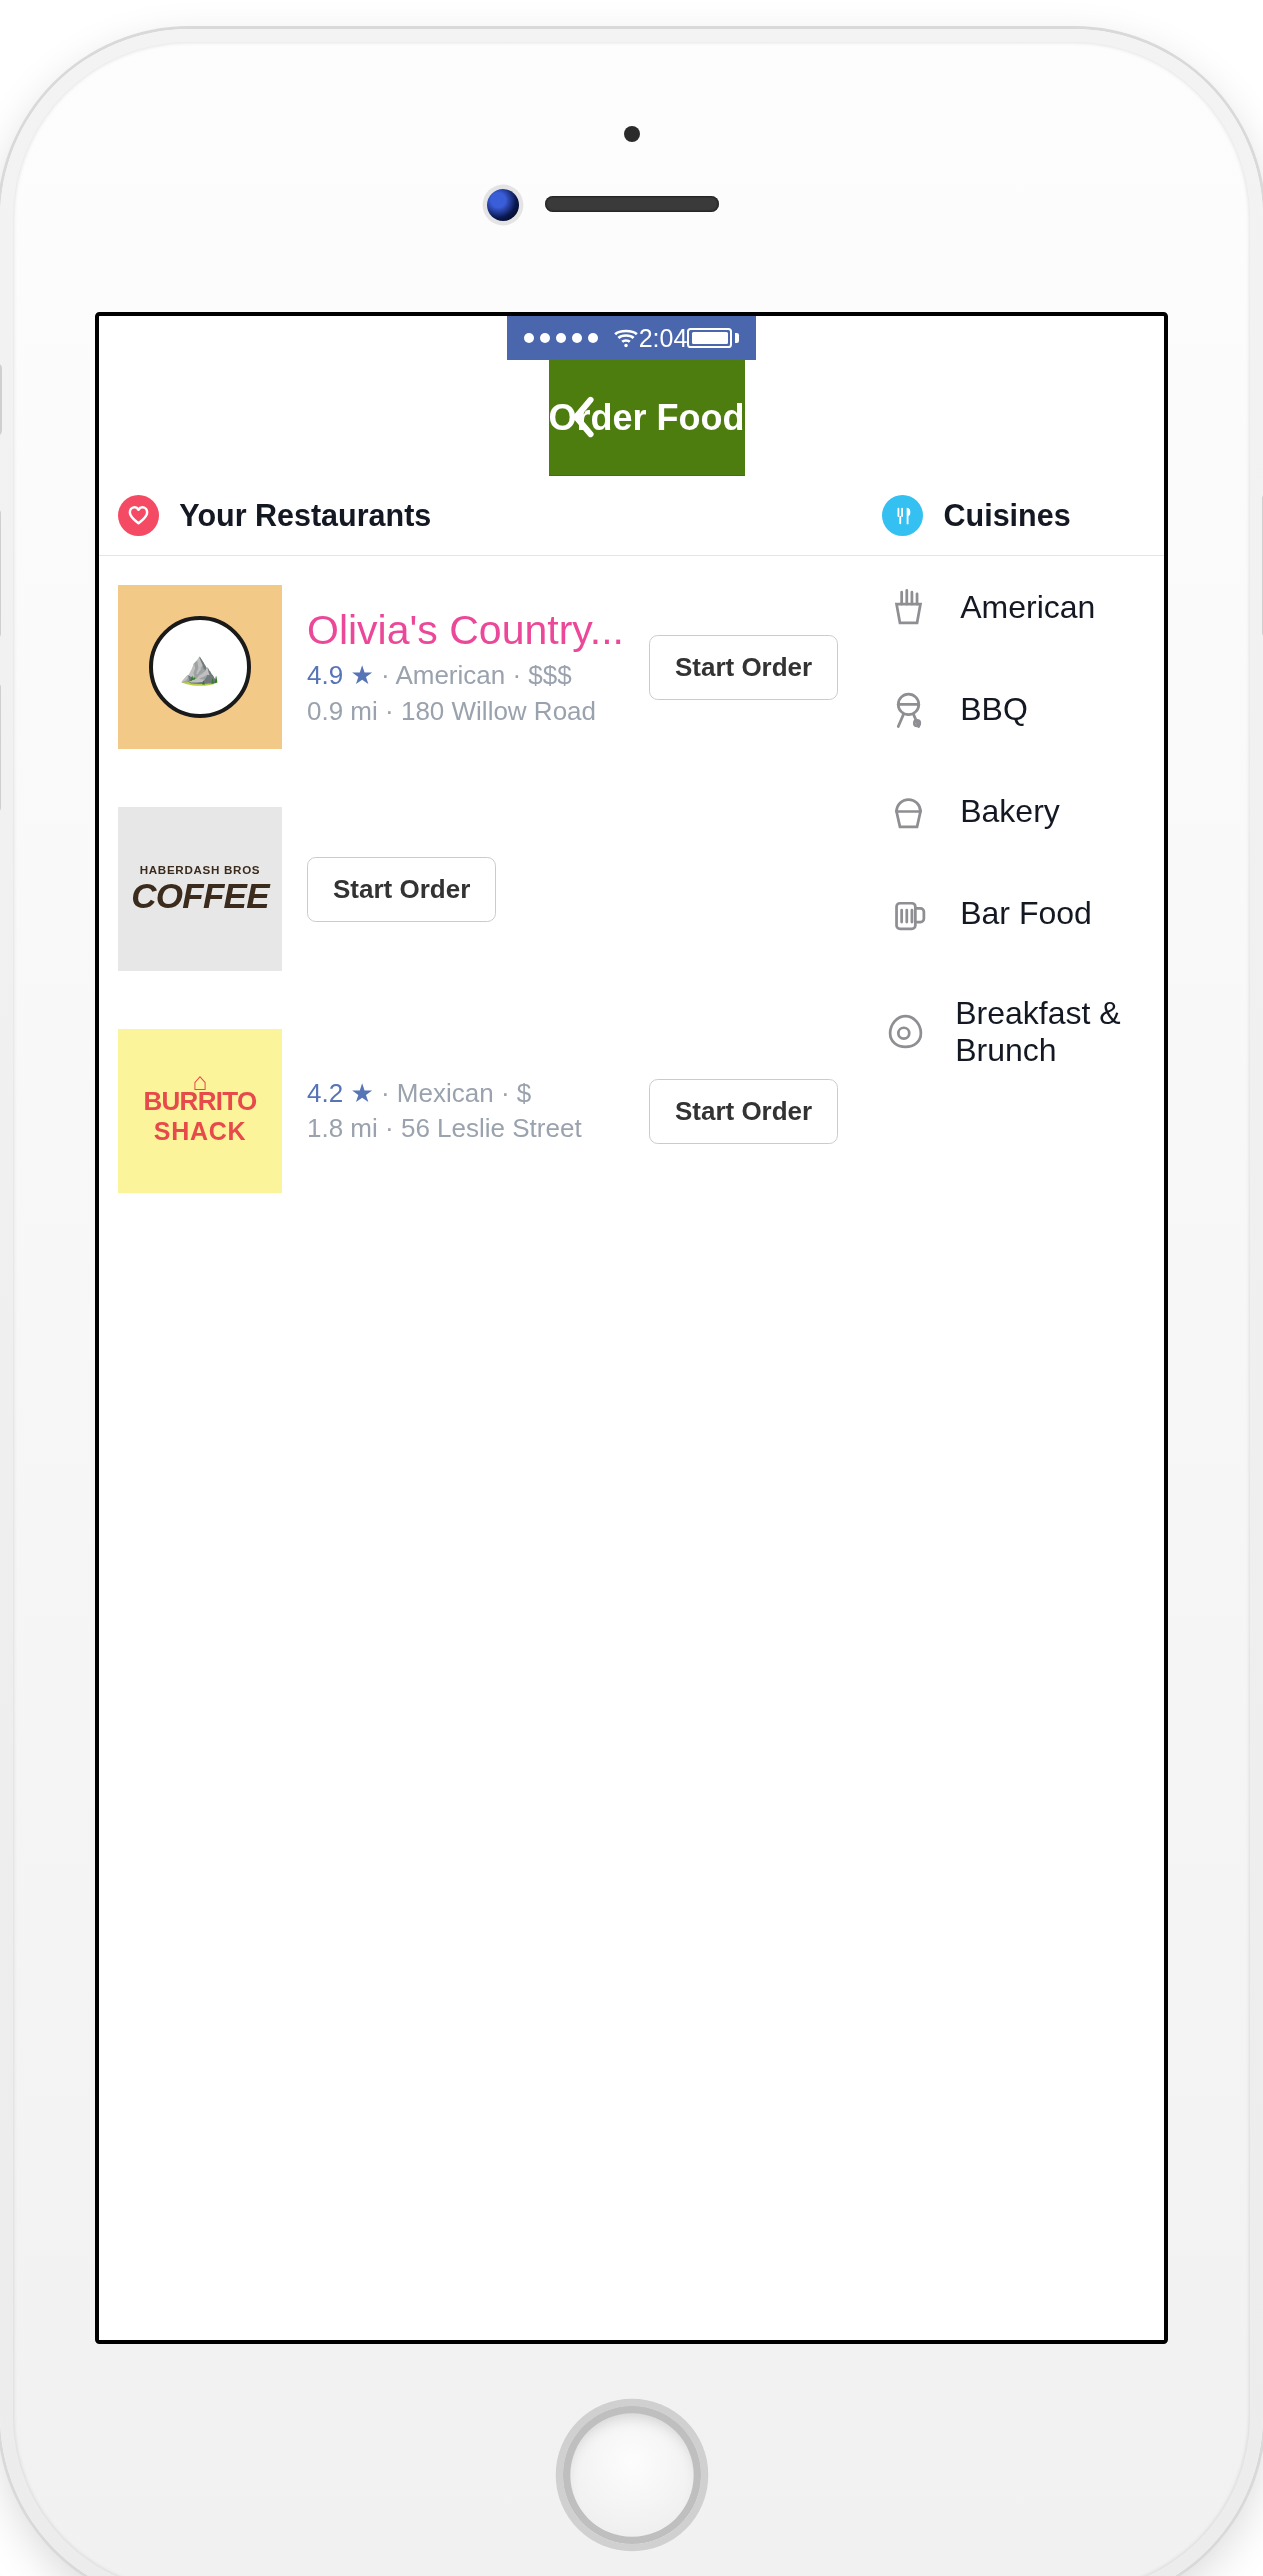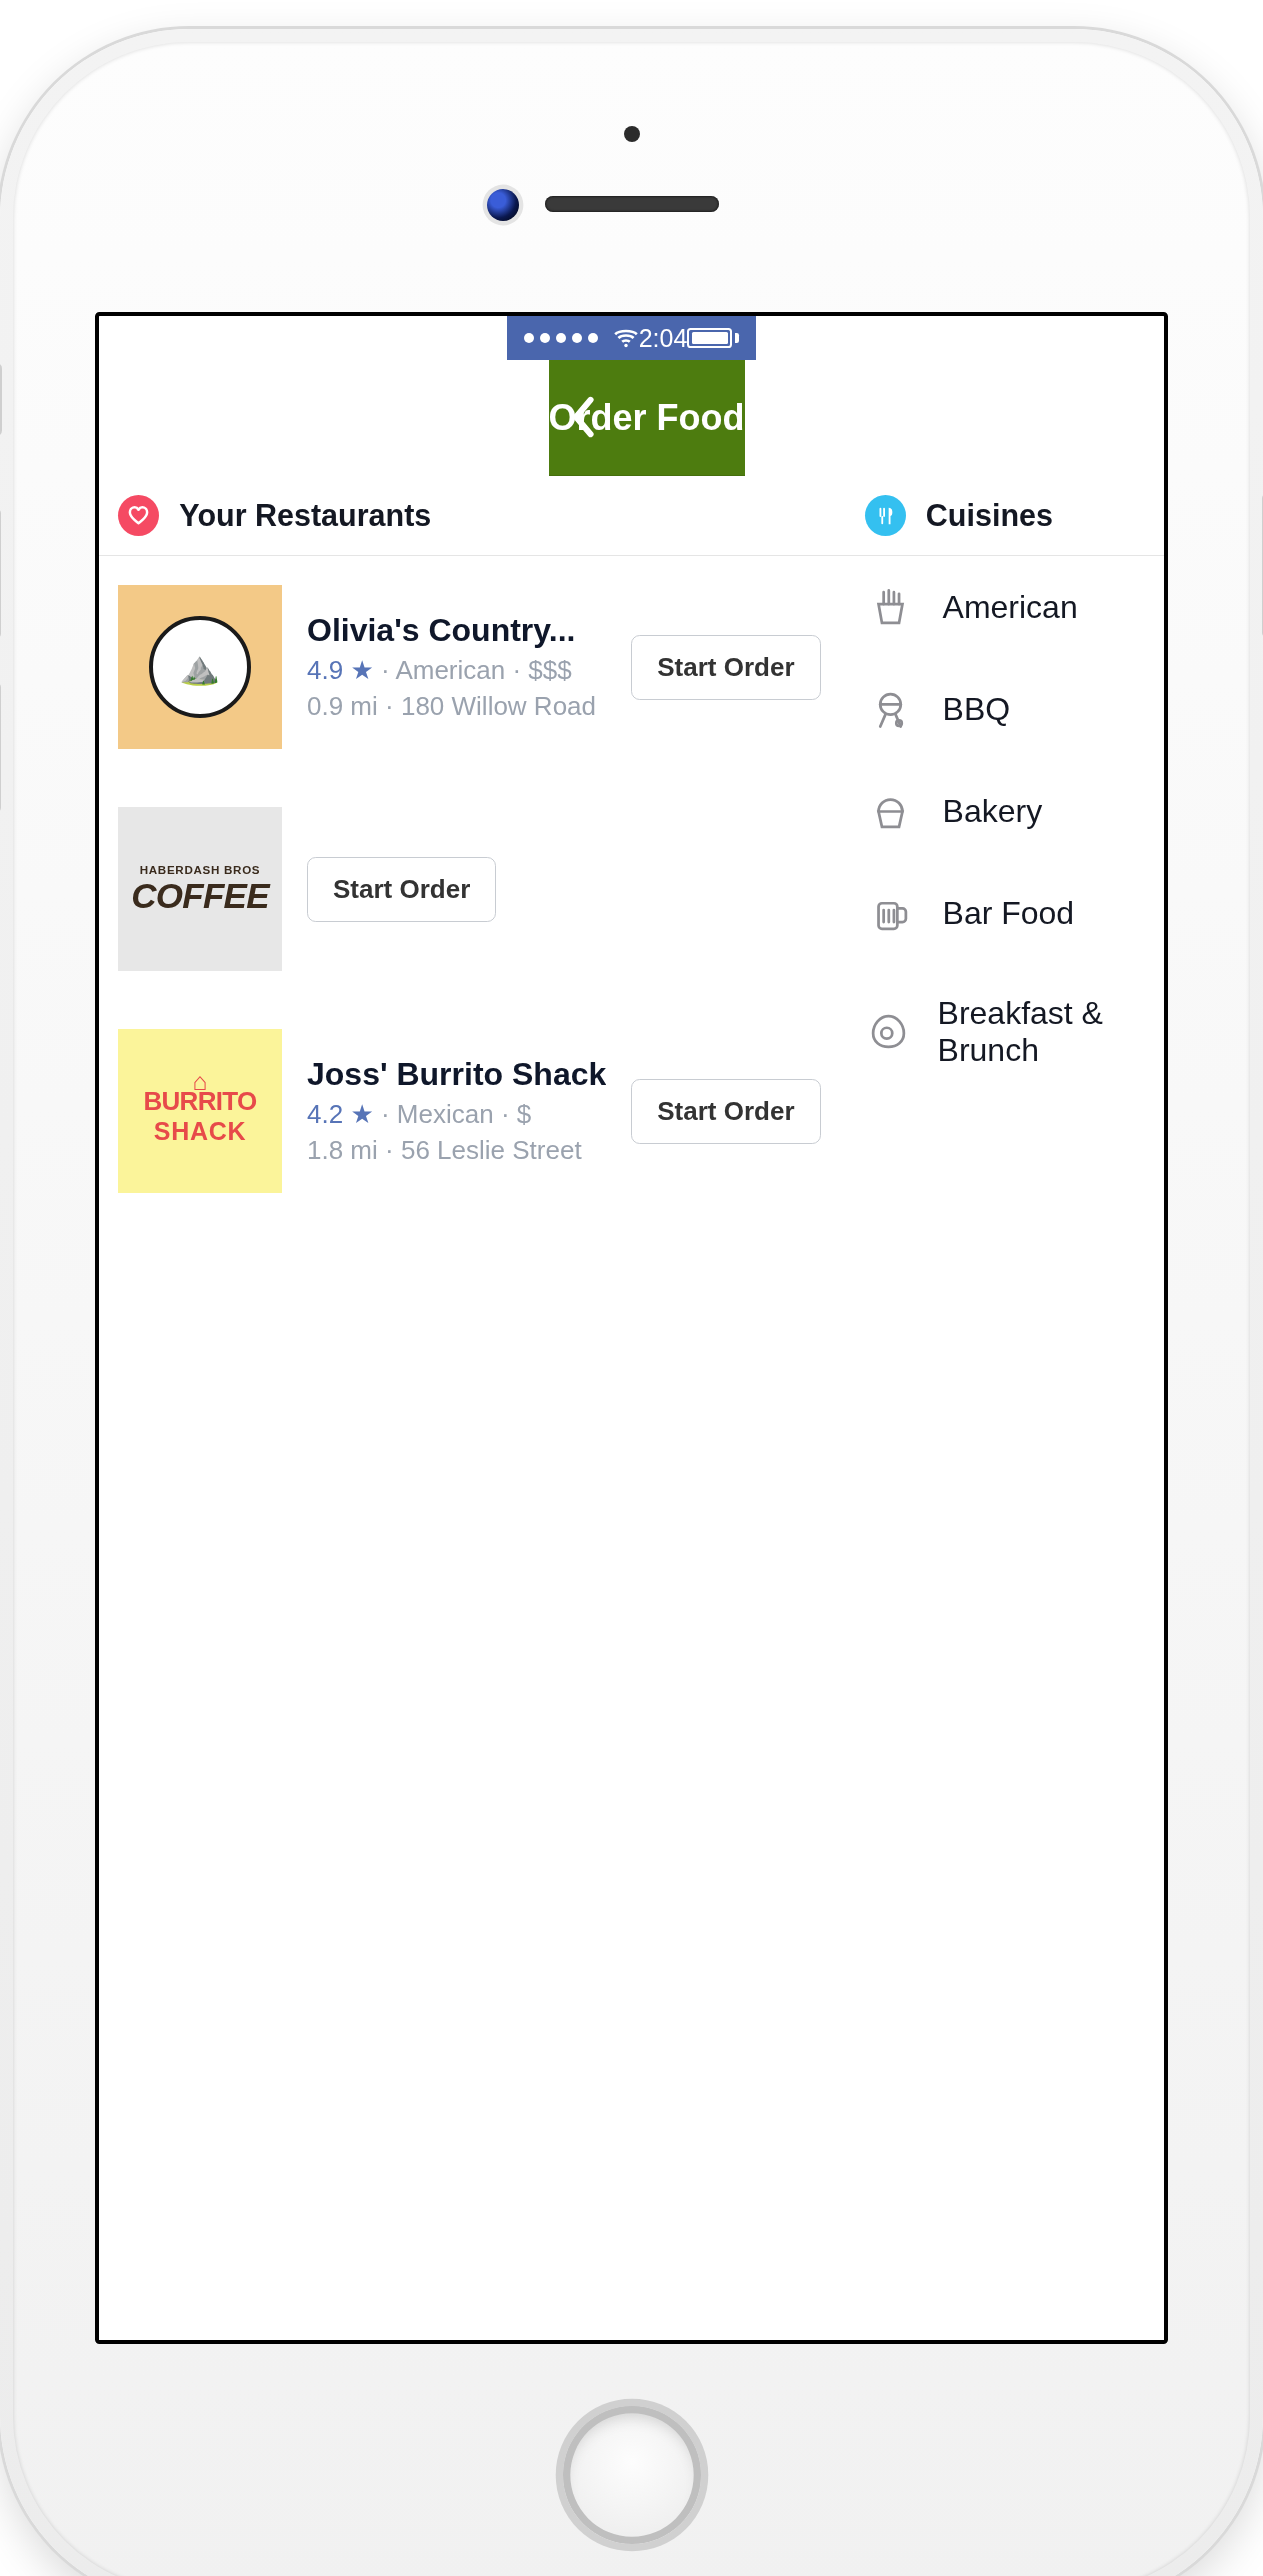--- a/index.html
+++ b/index.html
@@ -158,21 +158,21 @@
   .rest-img.olivia .mtn { font-size:33px; line-height:1; }
   .rest-img.haberdash { background:#e7e7e7; flex-direction:column; color:#3a2b1d;}
   .rest-img.haberdash .t1{font-size:11.6px; letter-spacing:0.7px; font-weight:700;}
   .rest-img.haberdash .t2{font-size:35px; font-weight:900; letter-spacing:-0.7px; font-style:italic;}
   .rest-img.burrito { background:#fbf49a; color:#e74a4a; flex-direction:column;}
   .rest-img.burrito .roof{font-size:25px;line-height:.4;}
   .rest-img.burrito .t1{font-size:26px; font-weight:900; letter-spacing:-0.7px;}
   .rest-img.burrito .t2{font-size:25px; font-weight:900; letter-spacing:0.7px;}
 
   .rest-info { flex:1; min-width:0; }
-  .rest-name { font-size:32px; font-weight:700; color:#0f172a; margin-bottom:5.8px; white-space:nowrap; overflow:hidden; text-overflow:ellipsis;}
+  .rest-name { font-size:41px; font-weight:400; color:#ec4899; margin-bottom:5.8px; white-space:nowrap; overflow:hidden; text-overflow:ellipsis;}
   .rest-meta { font-size:26px; color:#9aa2ae; margin-bottom:4.4px; }
   .rest-meta .rating { color:#5774b7; font-weight:500; }
   .rest-meta .star { color:#5774b7; }
   .rest-loc  { font-size:26px; color:#9aa2ae; }
 
   .start-order {
     border:1.5px solid #c8ccd2; background:#fff; border-radius:8.7px;
     padding:16px 25px; font-size:26px; font-weight:700; color:#333;
     white-space:nowrap; cursor:pointer;
   }
@@ -285,21 +285,20 @@
           <button class="start-order">Start Order</button>
         </div>
 
         <div class="restaurant-row">
           <div class="rest-img burrito">
             <div class="roof">⌂</div>
             <div class="t1">BURRITO</div>
             <div class="t2">SHACK</div>
           </div>
           <div class="rest-info">
-            <div class="rest-name">Joss' Burrito Shack</div>
             <div class="rest-meta">
               <span class="rating">4.2</span><span class="star"> ★</span>
               <span class="sep"> · </span><span>Mexican</span>
               <span class="sep"> · </span><span>$</span>
             </div>
             <div class="rest-loc">
               <span>1.8 mi</span>
               <span class="sep"> · </span><span>56 Leslie Street</span>
             </div>
           </div>

